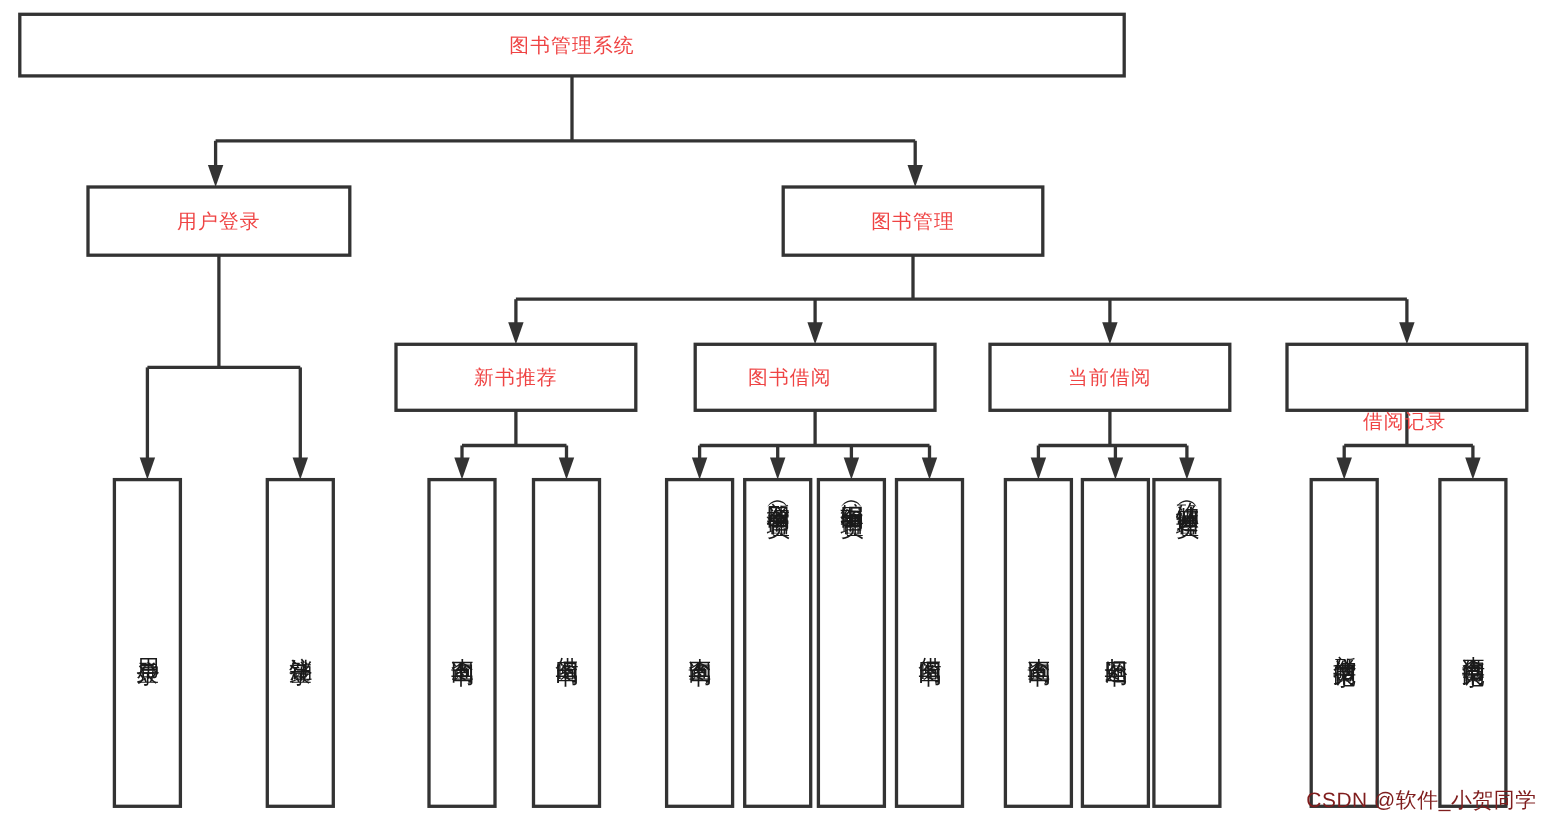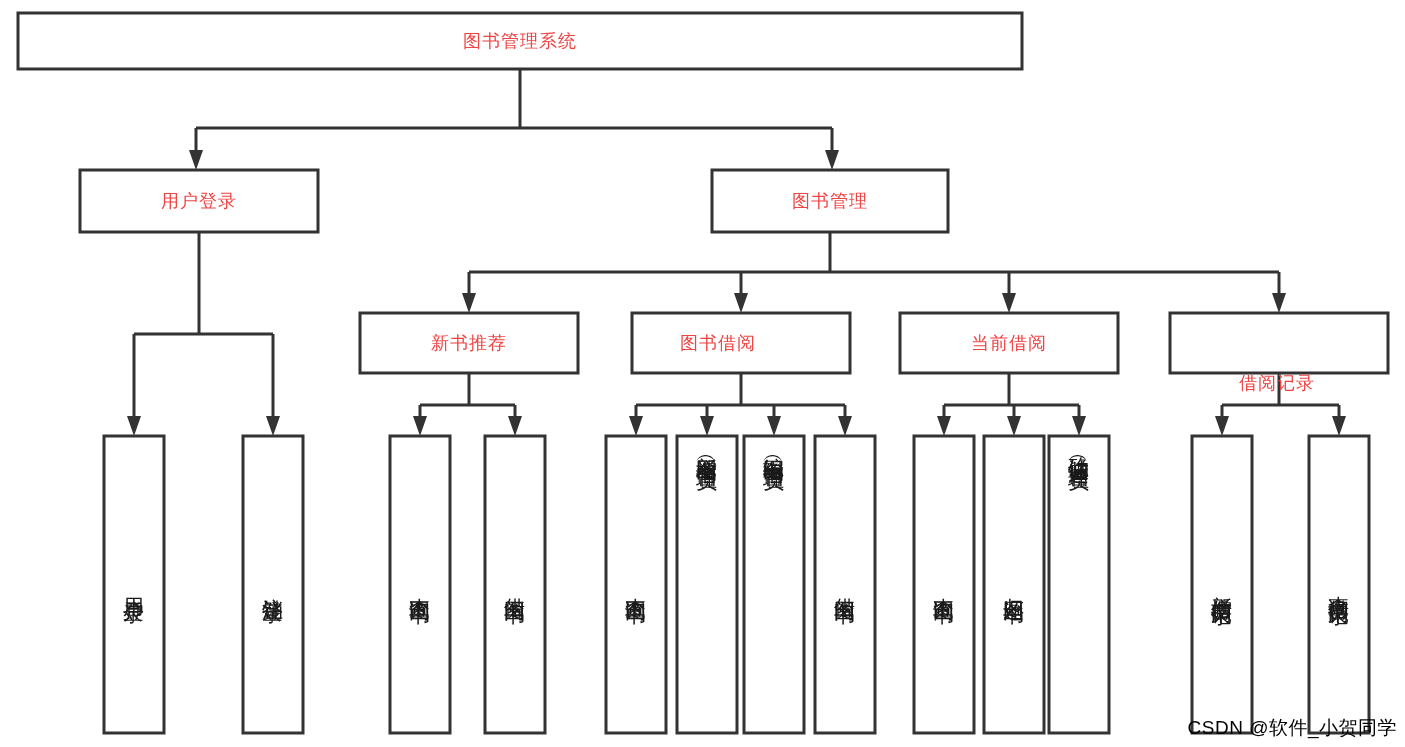--- a/index.html
+++ b/index.html
@@ -69,21 +69,21 @@
     color: #ef4444;
     letter-spacing: 1px;
     white-space: nowrap;
   }
   .watermark {
     position: absolute;
     right: 8px;
     bottom: 6px;
     font-family: "Liberation Sans", "DejaVu Sans", sans-serif;
     font-size: 19px;
-    color: #000000;
+    color: #7f1d1d;
     white-space: nowrap;
     letter-spacing: 0.5px;
   }
 </style>
 </head>
 <body>
 
 <div id="diagram-root">
 
   <svg class="diagram" viewBox="0 0 1405 747" xmlns="http://www.w3.org/2000/svg">

